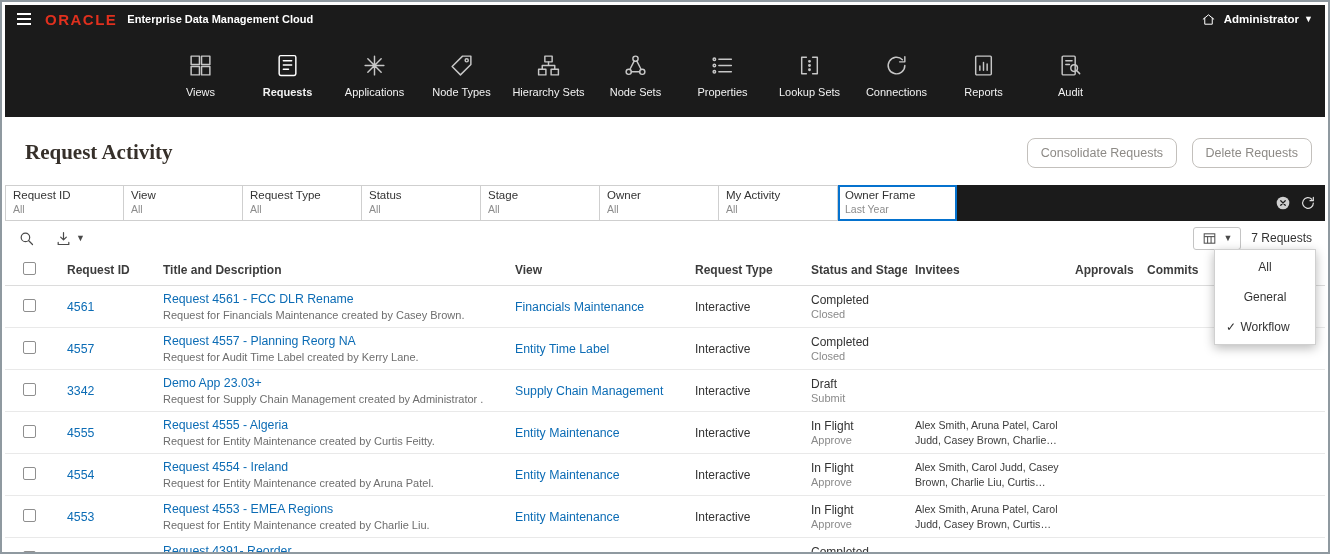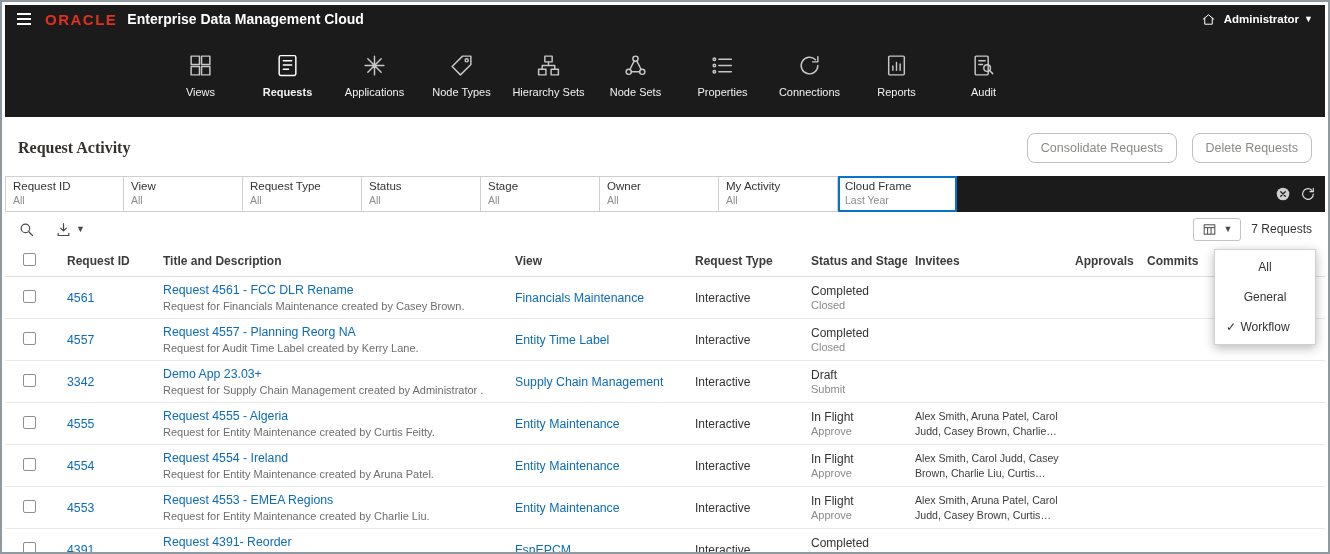--- a/index.html
+++ b/index.html
@@ -5,36 +5,36 @@
   * { box-sizing: border-box; }
   body { margin:0; background:#e8e8e8; font-family:"Liberation Sans", sans-serif; }
   .screen { width:1330px; height:554px; margin:0 auto; background:#fff; border:2px solid #8f99a0;
             padding:3px 3px 0; overflow:hidden; position:relative; }
 
   
   .topbar { height:28px; background:#1b1b1b; display:flex; align-items:center; padding:0 12px; gap:10px; }
   .hamburger { display:flex; flex-direction:column; gap:3px; cursor:pointer; margin-right:4px; }
   .hamburger span { width:14px; height:2px; background:#fff; display:block; }
   .brand { color:#e0301e; font-weight:bold; font-size:15px; letter-spacing:1.5px; }
-  .product { color:#fff; font-weight:bold; font-size:14px; }
+  .product { color:#fff; font-weight:bold; font-size:11px; }
   .top-right { margin-left:auto; display:flex; align-items:center; gap:8px; color:#fff; font-size:11.5px; font-weight:bold; }
   .top-right svg { width:15px; height:15px; display:block; }
   .caret { font-size:9px; color:inherit; }
 
   
   .navbar { height:84px; background:#1b1b1b; display:flex; align-items:center; padding-left:152px; }
   .nav-item { width:87px; display:flex; flex-direction:column; align-items:center; gap:8px; cursor:pointer; color:#c7c7c7; }
   .nav-item.active { color:#ffffff; }
   .nav-icon svg { width:25px; height:25px; display:block; }
   .nav-label { font-size:11px; color:#f2f2f2; white-space:nowrap; }
   .nav-item.active .nav-label { font-weight:bold; }
 
   
   .page-head { display:flex; align-items:center; justify-content:space-between; padding:16px 13px 13px; }
-  .page-title { font-family:"Liberation Serif", serif; font-size:16px; font-weight:600; color:#36302a; margin:0; }
+  .page-title { font-family:"Liberation Serif", serif; font-size:21px; font-weight:600; color:#36302a; margin:7px; }
   .actions button { font-family:inherit; font-size:12.5px; color:#8d8a86; background:#fff;
                     border:1px solid #c3c0bc; border-radius:8px; padding:7px 13px; margin-left:10px; }
 
   
   .filterbar { background:#1b1b1b; height:36px; display:flex; align-items:stretch; }
   .chips { display:flex; }
   .chip { width:119px; background:#fff; border:1px solid #cfcfcf; border-left:none; padding:3px 7px; cursor:pointer; }
   .chip:first-child { border-left:1px solid #cfcfcf; }
   .chip.selected { outline:2px solid #0572ce; outline-offset:-2px; }
   .chip-label { font-size:11.5px; color:#333; }
@@ -169,20 +169,31 @@
           <svg viewBox="0 0 24 24" fill="none" stroke="currentColor" stroke-width="1.4" stroke-linecap="round" stroke-linejoin="round">
             <path d="M8.5 6h12M8.5 12h12M8.5 18h12"></path>
             <circle cx="4.2" cy="6" r="1.2"></circle>
             <circle cx="4.2" cy="12" r="1.2"></circle>
             <circle cx="4.2" cy="18" r="1.2"></circle>
           </svg>
         </span>
     <span class="nav-label">Properties</span>
   </div>
 
+  <div class="nav-item">
+    <span class="nav-icon">
+          <svg viewBox="0 0 24 24" fill="none" stroke="currentColor" stroke-width="1.4" stroke-linecap="round" stroke-linejoin="round">
+            <path d="M9 4H4.5v16H9M15 4h4.5v16H15"></path>
+            <circle cx="12" cy="8" r="0.7"></circle>
+            <circle cx="12" cy="12" r="0.7"></circle>
+            <circle cx="12" cy="16" r="0.7"></circle>
+          </svg>
+        </span>
+    <span class="nav-label">Lookup Sets</span>
+  </div>
 
   <div class="nav-item">
     <span class="nav-icon">
           <svg viewBox="0 0 24 24" fill="none" stroke="currentColor" stroke-width="1.4" stroke-linecap="round" stroke-linejoin="round">
             <path d="M20 12a8 8 0 1 1-2.3-5.6"></path>
             <path d="M20 3.5v5h-5"></path>
           </svg>
         </span>
     <span class="nav-label">Connections</span>
   </div>
@@ -250,21 +261,21 @@
     <div class="chip-label">Owner</div>
     <div class="chip-value">All</div>
   </div>
 
   <div class="chip">
     <div class="chip-label">My Activity</div>
     <div class="chip-value">All</div>
   </div>
 
   <div class="chip selected">
-    <div class="chip-label">Cloud Frame</div>
+    <div class="chip-label">Owner Frame</div>
     <div class="chip-value">Last Year</div>
   </div>
 </div>
     <div class="filter-tools">
       <span>
         <svg viewBox="0 0 24 24">
             <circle cx="12" cy="12" r="9.5" fill="#cfcfcf"></circle>
             <path d="M8.6 8.6l6.8 6.8M15.4 8.6l-6.8 6.8" stroke="#1b1b1b" stroke-width="1.8" stroke-linecap="round"></path>
           </svg>
       </span>

